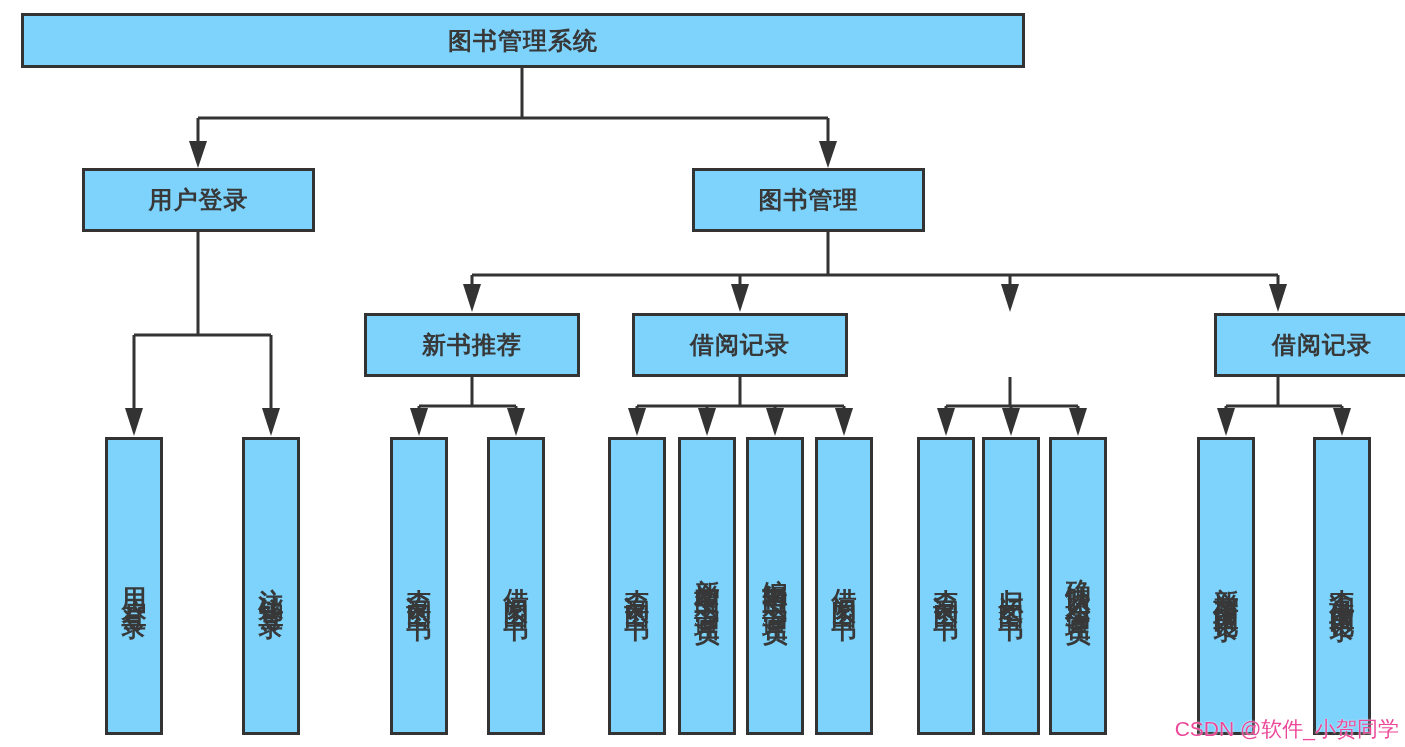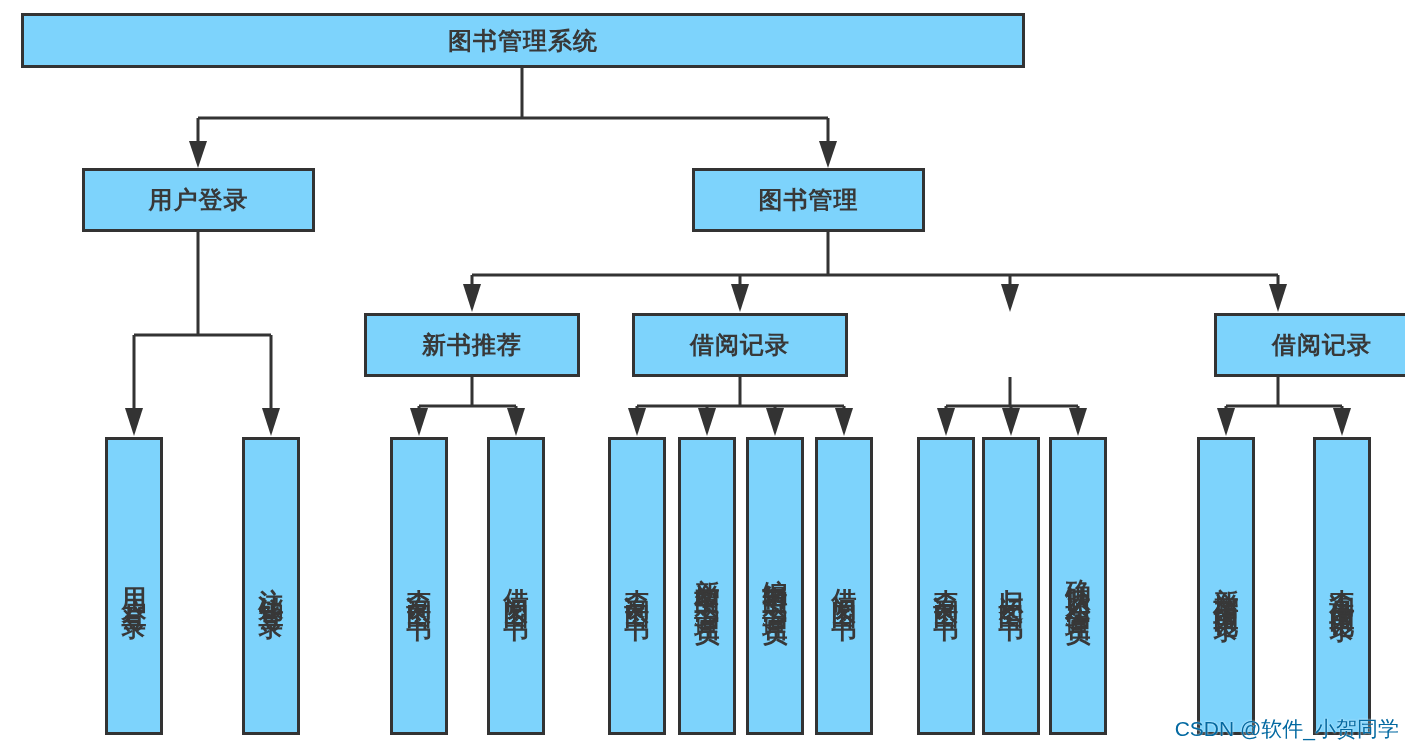--- a/index.html
+++ b/index.html
@@ -66,21 +66,21 @@
   #lf-cb-query    { left: 917px; }
   #lf-cb-return   { left: 982px; }
   #lf-cb-confirm  { left: 1049px; }
   #lf-rec-add     { left: 1197px; }
   #lf-rec-query   { left: 1313px; }
   #watermark {
     position: absolute;
     right: 6px;
     bottom: 4px;
     font-size: 21px;
-    color: #0369a1;
+    color: #ec4899;
     text-shadow: 0 0 2px #ffffff;
     white-space: nowrap;
     z-index: 5;
   }
 </style>
 </head>
 <body>
 
 <div id="canvas">
 

